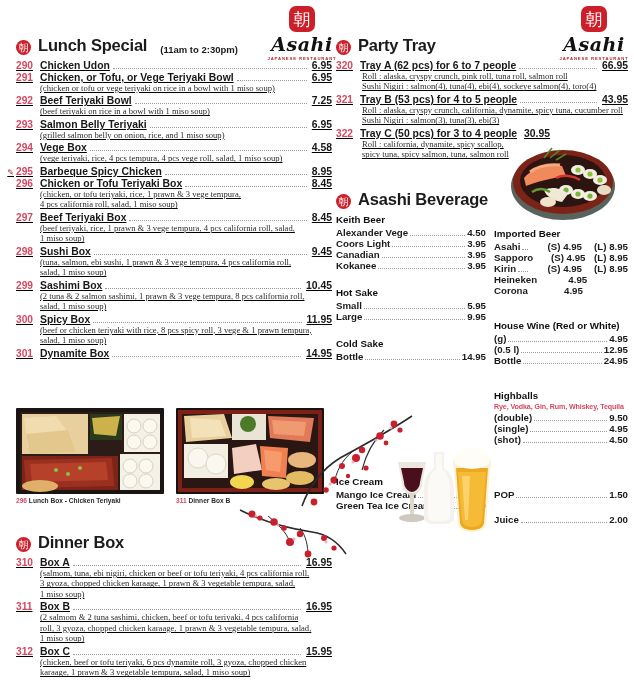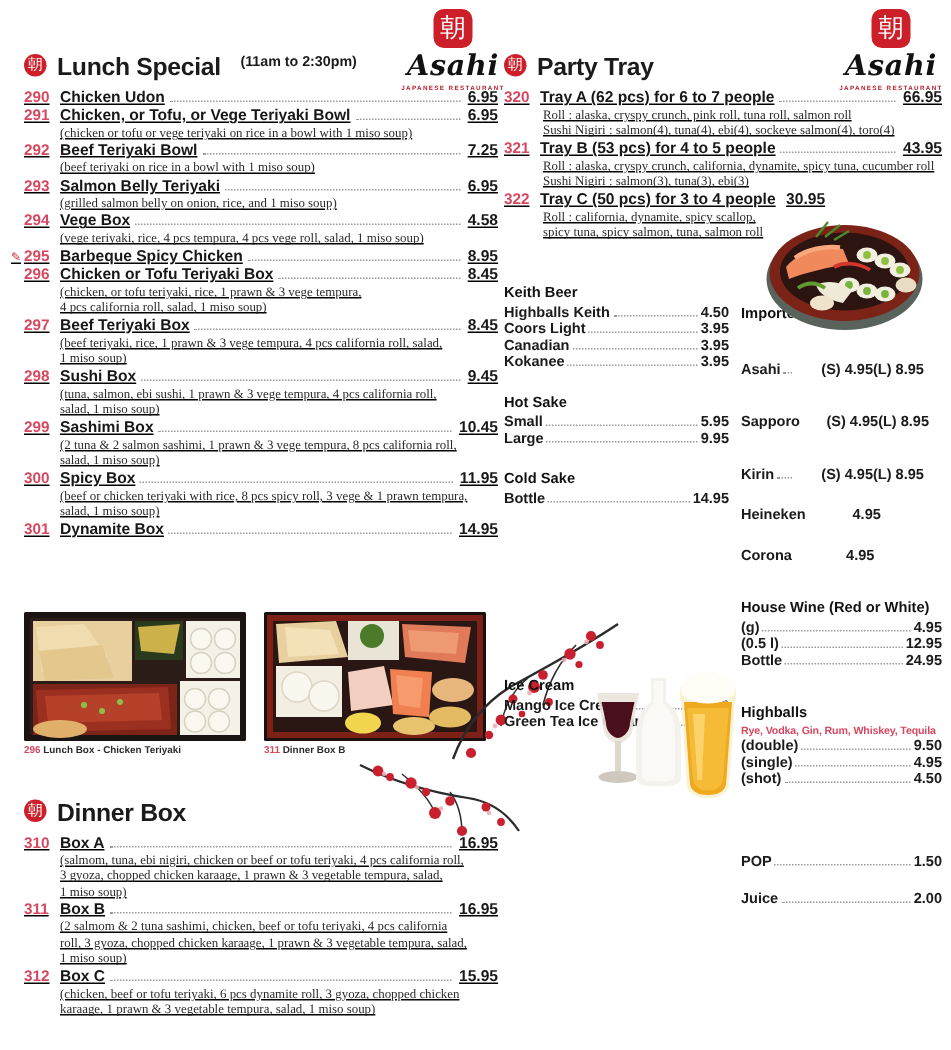--- a/index.html
+++ b/index.html
@@ -31,21 +31,21 @@
     text-transform: uppercase; margin-top:1px;
   }
   #logo-left  { left: 264px; top: 6px; }
   #logo-right { left: 556px; top: 6px; }
 
   
   .col-left  { position:absolute; left:16px;  top:36px; width:316px; }
   .col-right { position:absolute; left:336px; top:36px; width:292px; }
 
   
-  .sec-head { display:flex; align-items:flex-start; gap:7px; margin-bottom:5px; }
+  .sec-head { display:flex; align-items:flex-end; gap:7px; margin-bottom:5px; }
   .sec-bullet {
     width:15px; height:15px; border-radius:50%; background:#cc1f2a;
     flex:0 0 auto; position:relative;
   }
   .sec-bullet::after{
     content:"朝"; position:absolute; inset:0; color:#fff;
     font-size:10px; line-height:15px; text-align:center; font-family:"DejaVu Sans",sans-serif;
   }
   .sec-title { font-size:16.5px; font-weight:700; color:#1b1b1b; letter-spacing:-.2px; }
   .sec-note  { font-size:9.5px; font-weight:700; color:#1b1b1b; margin-left:6px; }
@@ -72,21 +72,21 @@
   
   .bev-wrap { position:relative; }
   .bev-col-a { position:absolute; left:0px;   top:0; width:150px; }
   .bev-col-b { position:absolute; left:158px; top:14px; width:134px; }
   .bev-head { font-size:9.8px; font-weight:700; color:#111; margin-bottom:2px; }
   .bev-line { display:flex; align-items:baseline; font-size:9.7px; font-weight:700; color:#1b1b1b;}
   .bev-name { white-space:nowrap; }
   .bev-dots { flex:1 1 auto; border-bottom:1.4px dotted #9a9a9a; margin:0 2px 2px 2px; }
   .bev-price { white-space:nowrap; }
   .bev-price2 { white-space:nowrap; width:52px; text-align:right; }
-  .bev-price3 { white-space:nowrap; width:46px; text-align:left;margin-top:24px; }
+  .bev-price3 { white-space:nowrap; width:46px; text-align:right; }
   .bev-sub { font-size:7.1px; font-weight:700; color:#d64860; margin-bottom:1px; letter-spacing:-.1px;}
   .gap-md { height:16px; }
   .gap-lg { height:24px; }
 
   
   .photos { position:absolute; left:16px; top:408px; width:316px; height:100px; }
   .photo {
     position:absolute; top:0; width:148px; height:86px; border-radius:1px;
     overflow:hidden;
   }
@@ -359,27 +359,31 @@
             <span class="name">Tray C (50 pcs) for 3 to 4 people</span>
             <span class="price inline">30.95</span>
             <span class="nodots"></span>
           </div>
           <div class="desc ind">Roll : california, dynamite, spicy scallop,<br>spicy tuna, spicy salmon, tuna, salmon roll</div>
         </div>
       </div>
 
     <div style="height:28px"></div>
 
+    <div class="sec-head">
+      <span class="sec-bullet"></span>
+      <span class="sec-title">Asashi Beverage</span>
+    </div>
 
     <div class="bev-wrap" style="height:330px">
       <div class="bev-col-a">
         <div id="bev-local">
             <div class="bev-head">Keith Beer</div>
             <div class="bev-line">
-              <span class="bev-name">Highballs Keith</span>
+              <span class="bev-name">Alexander Vege</span>
               <span class="bev-dots"></span>
               <span class="bev-price">4.50</span>
             </div>
             <div class="bev-line">
               <span class="bev-name">Coors Light</span>
               <span class="bev-dots"></span>
               <span class="bev-price">3.95</span>
             </div>
             <div class="bev-line">
               <span class="bev-name">Canadian</span>

